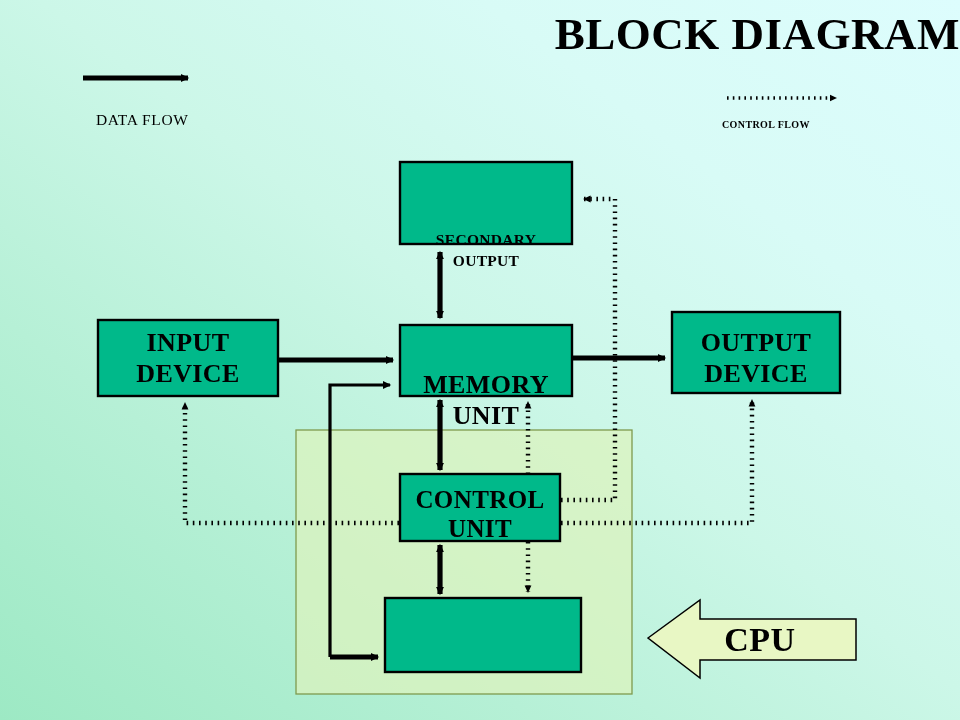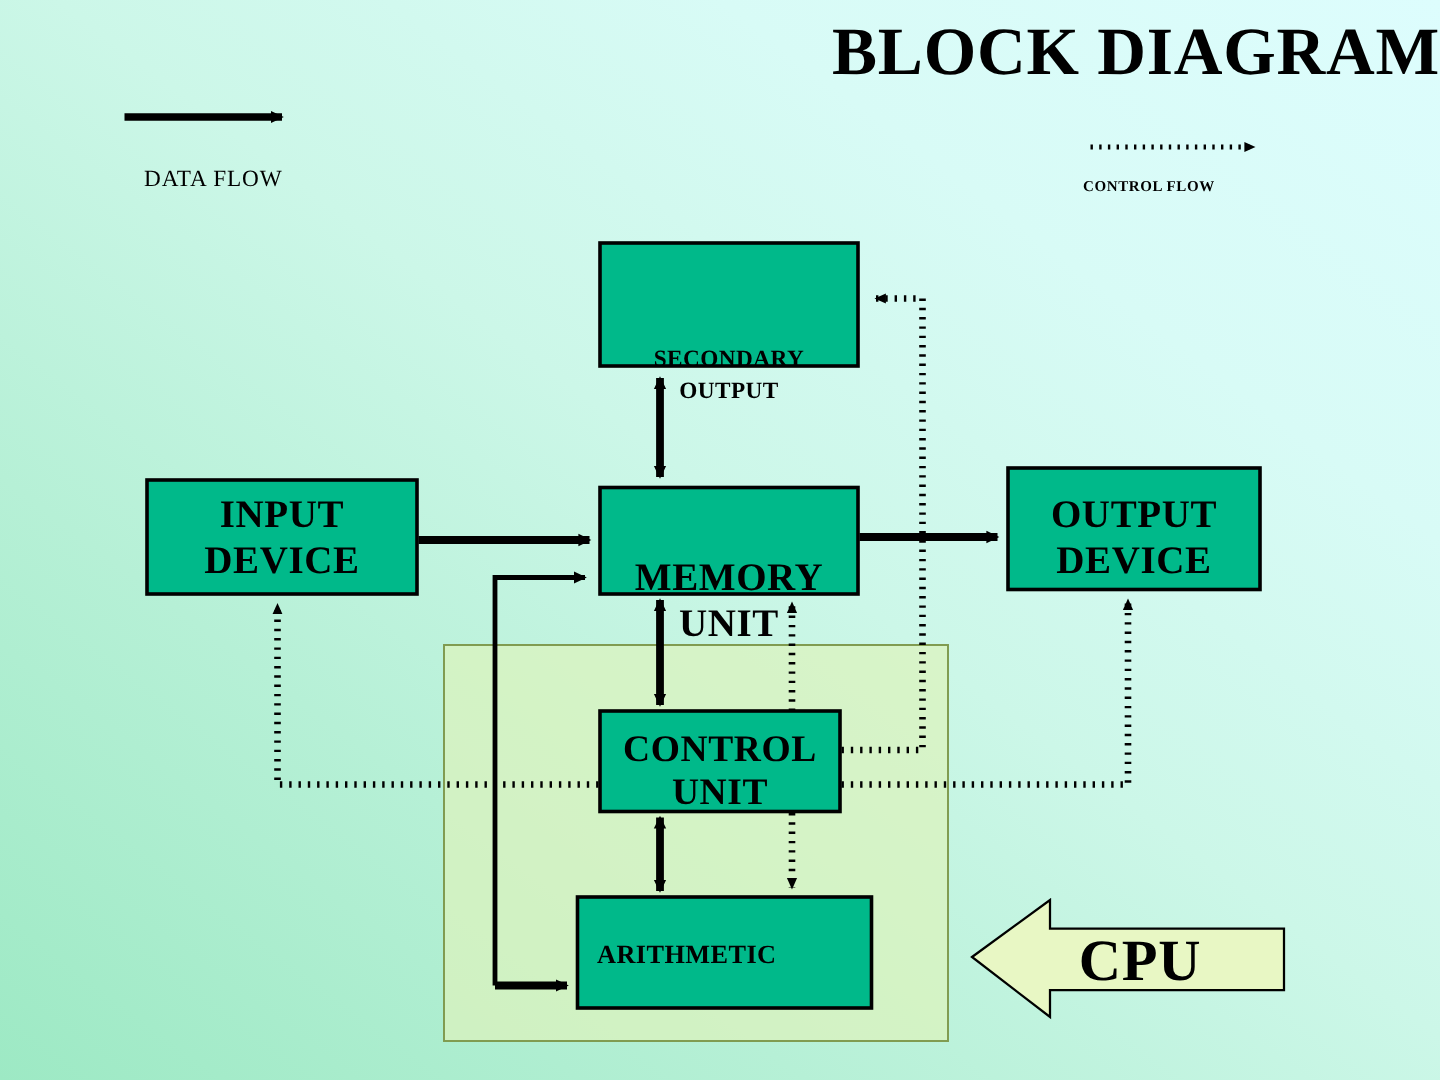--- a/index.html
+++ b/index.html
@@ -93,21 +93,21 @@
     left: 400px; top: 474px; width: 160px; height: 82px;
     font-size: 25px; line-height: 1.15; letter-spacing: 0.4px;
   }
   #label-alu {
     left: 398px; top: 600px; width: 180px; height: 72px;
     font-size: 17.5px; line-height: 1.6; letter-spacing: 0.3px;
     align-items: flex-start;
   }
   #label-cpu {
     left: 700px; top: 618px; width: 120px; height: 44px;
-    font-size: 39px; letter-spacing: 0.5px;
+    font-size: 34px; letter-spacing: 0.5px;
   }
 </style>
 </head>
 <body>
 
 <div id="stage">
 
   <svg class="diagram" viewBox="0 0 960 720" xmlns="http://www.w3.org/2000/svg">
     <defs>
       <marker id="solidArrow" markerWidth="9" markerHeight="9" refX="7.4" refY="4.5" orient="auto" markerUnits="userSpaceOnUse">
@@ -196,18 +196,17 @@
     <span>OUTPUT</span>
     <span>DEVICE</span>
   </div>
 
   <div class="boxlabel" id="label-control-unit">
     <span>CONTROL</span>
     <span>UNIT</span>
   </div>
 
   <div class="boxlabel" id="label-alu">
-    <span>ARITHMETIC</span>
   </div>
 
   <div class="boxlabel" id="label-cpu">CPU</div>
 
 </div>
 
 </body></html>

